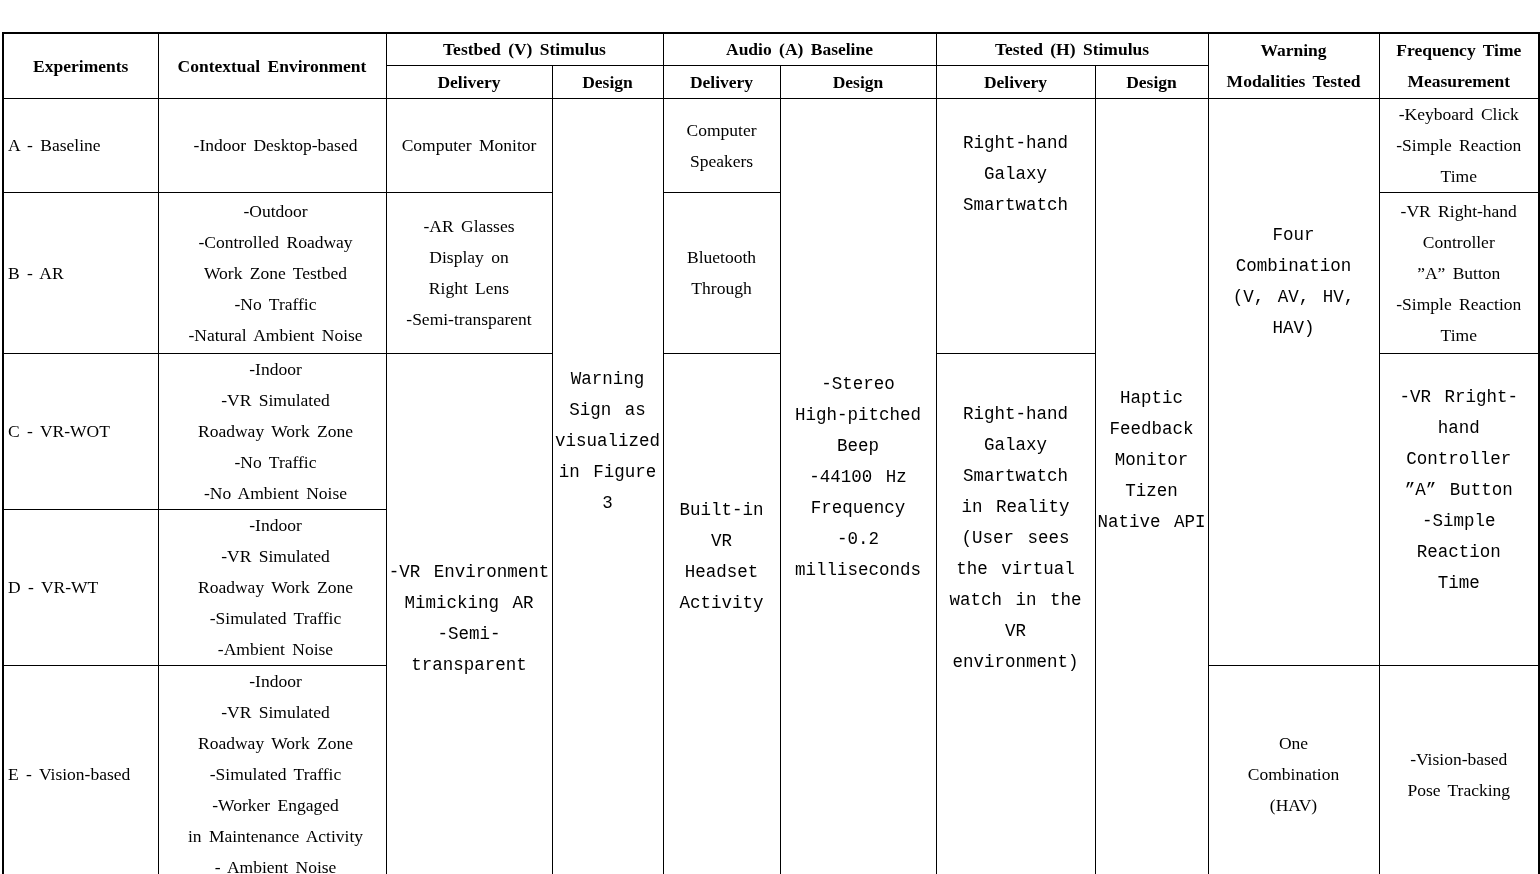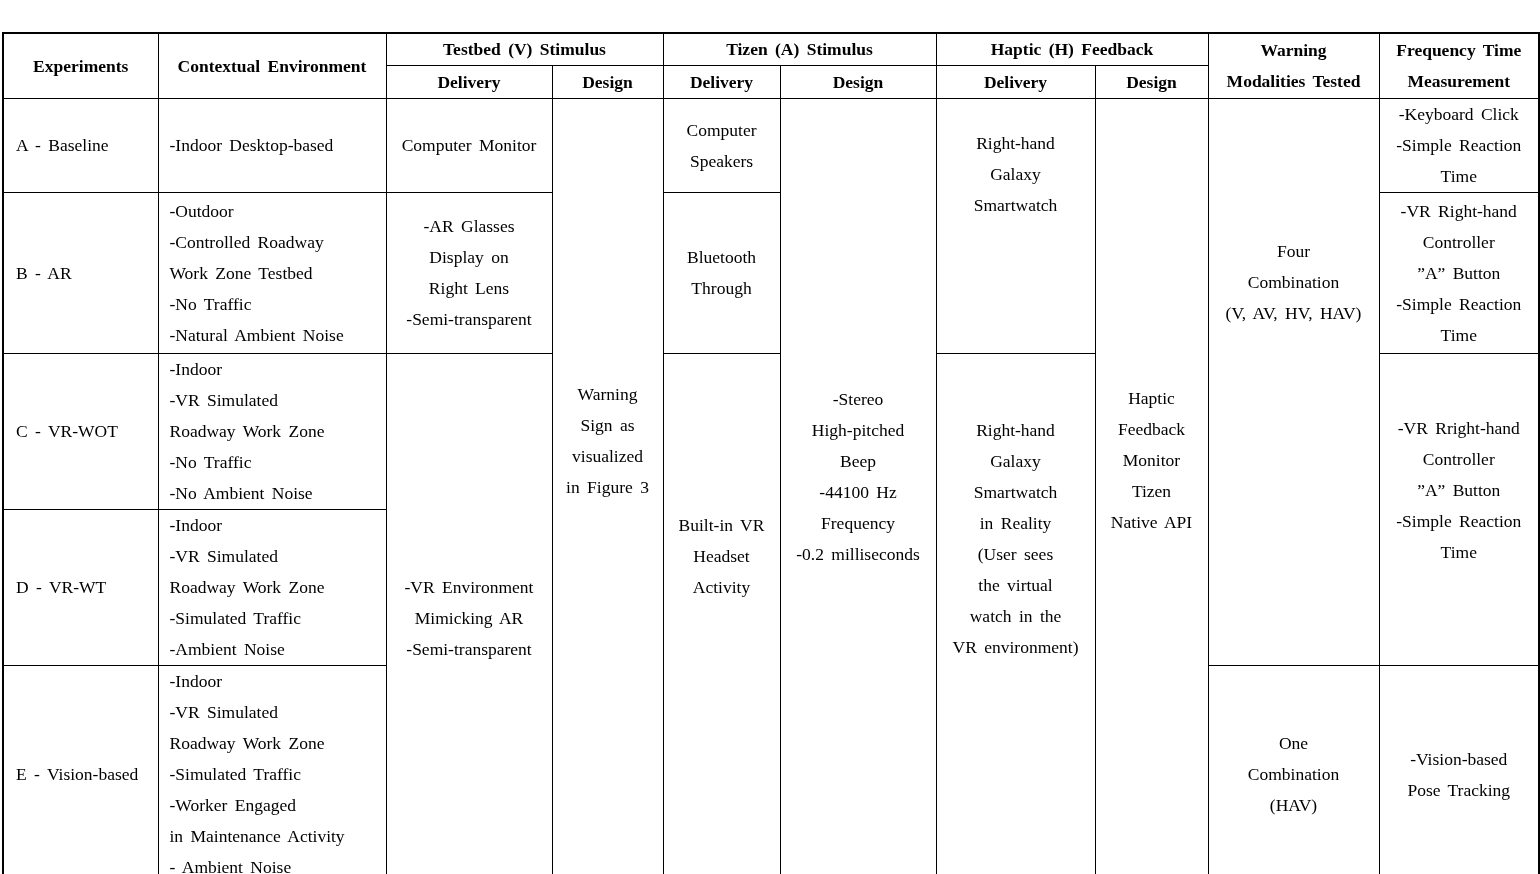--- a/index.html
+++ b/index.html
@@ -23,23 +23,23 @@
     line-height: 31px;
     padding: 0;
     text-align: center;
     vertical-align: middle;
     white-space: pre-line;
     word-spacing: 3px;
     overflow: hidden;
   }
   .exp th { font-weight: 700; }
   .exp td { font-weight: 400; }
-  td.exp-label { text-align: left; padding-left: 12px; }
-  td.ctx { text-align: left; padding-left: 11px; padding-right: 4px; }
-  .cw { position: relative; display: block; }
+  td.exp-label { text-align: left; padding-left: 4px; }
+  td.ctx { text-align: center; padding-left: 11px; padding-right: 4px; }
+  .cw { position: relative; display: block; font-family: Liberation Mono, monospace; }
 </style>
 </head>
 <body>
 
 <table class="exp">
   <colgroup>
     <col style="width:155px">
       <col style="width:228px">
       <col style="width:166px">
     <col style="width:111px">
@@ -49,22 +49,22 @@
       <col style="width:113px">
       <col style="width:171px">
     <col style="width:160px">
   </colgroup>
 
   <tbody>
       <tr style="height:30px">
     <th rowspan="2">Experiments</th>
     <th rowspan="2">Contextual Environment</th>
     <th colspan="2">Testbed (V) Stimulus</th>
-    <th colspan="2">Tizen (A) Stimulus</th>
-    <th colspan="2">Haptic (H) Feedback</th>
+    <th colspan="2">Audio (A) Baseline</th>
+    <th colspan="2">Tested (H) Stimulus</th>
     <th rowspan="2">Warning
 Modalities Tested</th>
     <th rowspan="2">Frequency Time
 Measurement</th>
   </tr>
   <tr style="height:33px">
     <th>Delivery</th>
     <th>Design</th>
     <th>Delivery</th>
     <th>Design</th>

